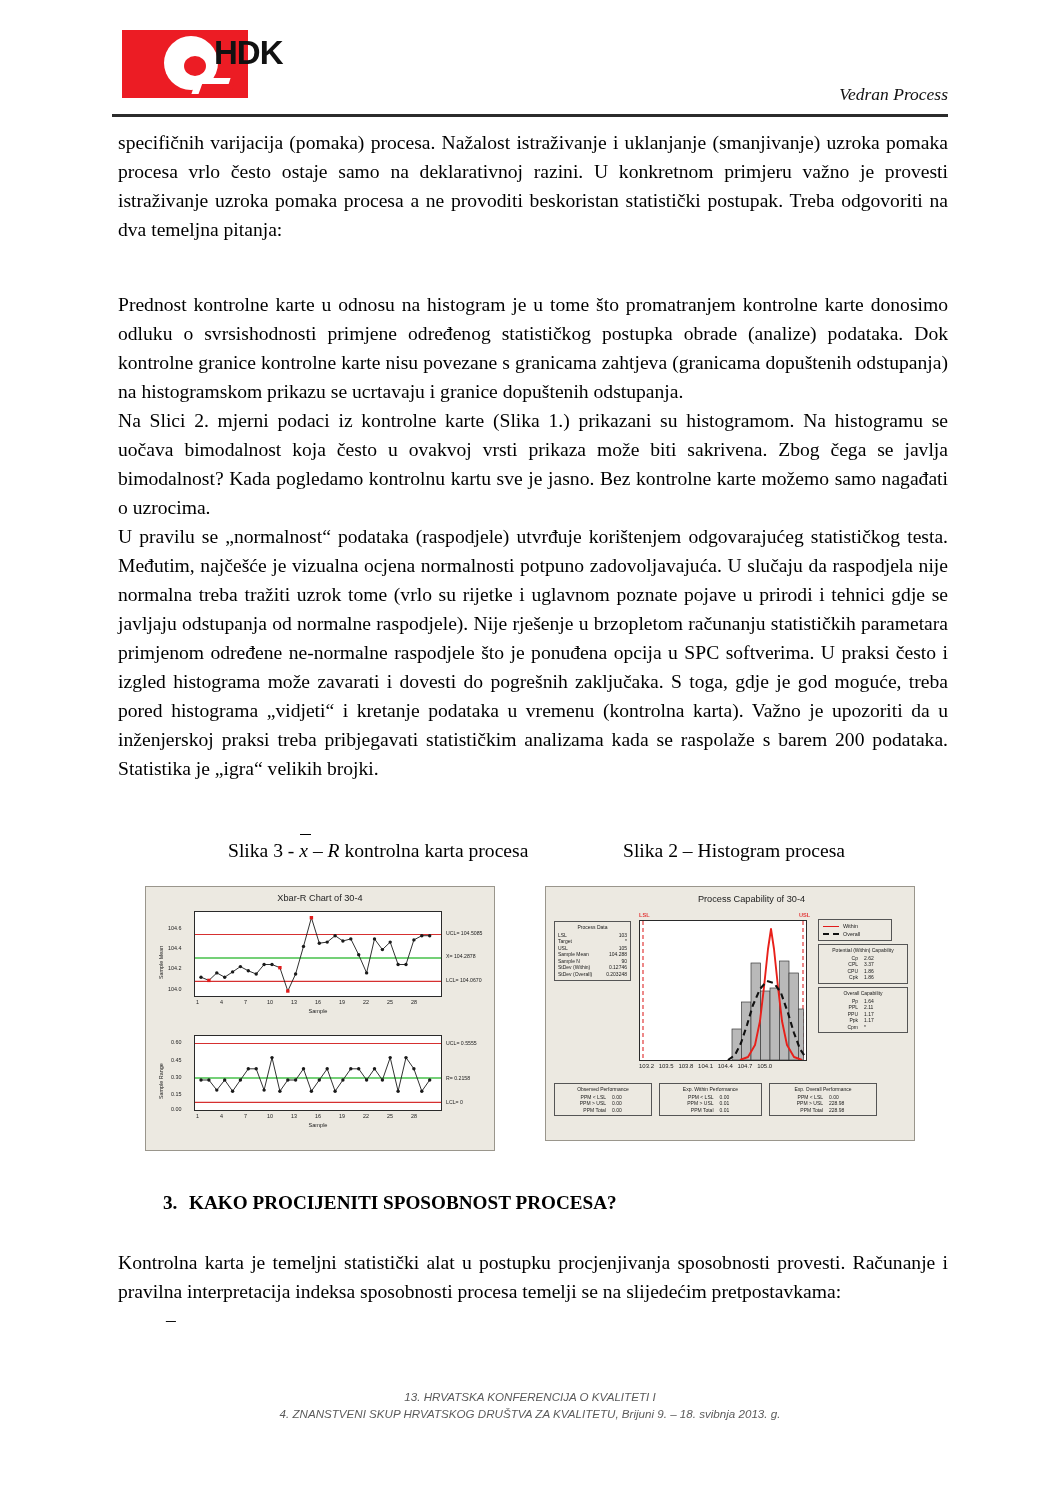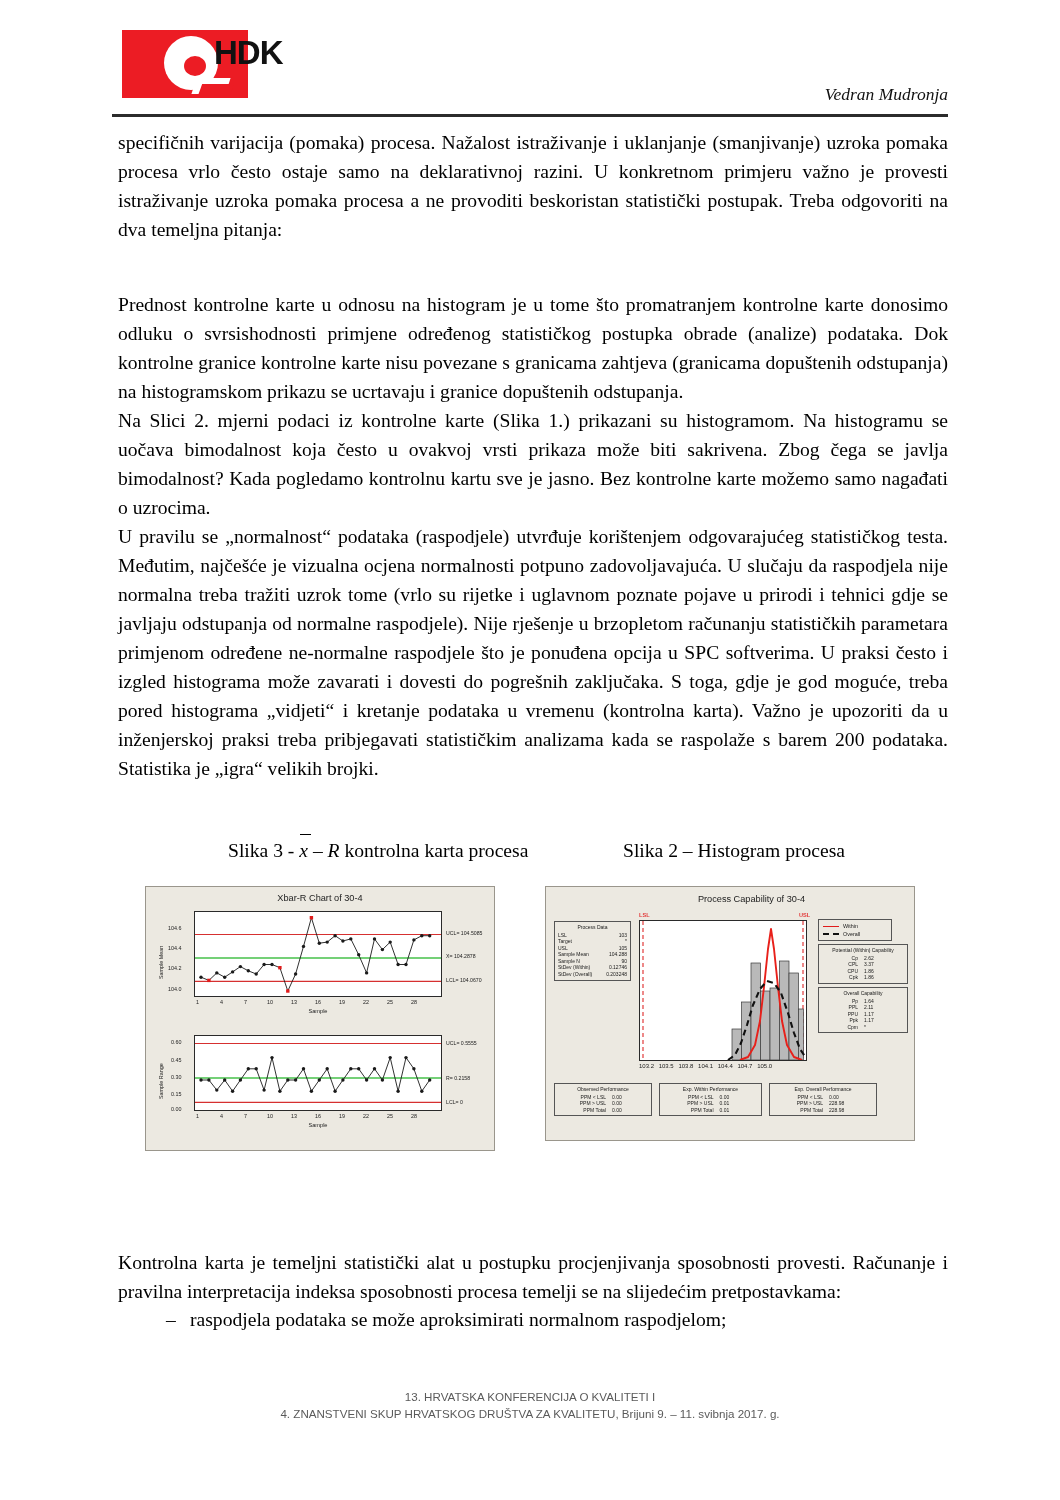--- a/index.html
+++ b/index.html
@@ -136,39 +136,39 @@
 
   .tail-text{position:absolute;left:118px;top:1248px;width:830px;}
   ul.dashlist{margin:0;padding:0;list-style:none;font-size:19.6px;line-height:27.4px;}
   ul.dashlist li{padding-left:72px;position:relative;}
   ul.dashlist li .d{position:absolute;left:48px;}
 
   
   .footer{
     position:absolute;left:0;right:0;top:1388px;text-align:center;
     font-family:"Liberation Sans", sans-serif;
-    font-size:11.6px;color:#5a5a5a;line-height:17px;
+    font-size:11.6px;color:#5a5a5a;line-height:17px;font-style:italic;
   }
   .footer .pg{margin-top:9px;font-size:11.6px;}
 </style>
 </head>
 <body>
 
 <div class="page">
 
   <div class="header">
     <div class="logo">
       <div class="redbox"></div>
       <div class="whiteQ"></div>
       <div class="reddot"></div>
       <div class="tail"></div>
       <div class="tail2"></div>
       <div class="hdk">HDK</div>
     </div>
-    <div class="author">Vedran Mudronja</div>
+    <div class="author">Vedran Process</div>
     <div class="hrule"></div>
   </div>
 
   <div class="content">
     <p class="body">specifičnih varijacija (pomaka) procesa. Nažalost istraživanje i uklanjanje (smanjivanje) uzroka pomaka procesa vrlo često ostaje samo na deklarativnoj razini. U konkretnom primjeru važno je provesti istraživanje uzroka pomaka procesa a ne provoditi beskoristan statistički postupak. Treba odgovoriti na dva temeljna pitanja:</p>
     <div class="gap"></div>
     <div class="gap"></div>
     <p class="body">Prednost kontrolne karte u odnosu na histogram je u tome što promatranjem kontrolne karte donosimo odluku o svrsishodnosti primjene određenog statističkog postupka obrade (analize) podataka. Dok kontrolne granice kontrolne karte nisu povezane s granicama zahtjeva (granicama dopuštenih odstupanja) na histogramskom prikazu se ucrtavaju i granice dopuštenih odstupanja.</p>
     <p class="body">Na Slici 2. mjerni podaci iz kontrolne karte (Slika 1.) prikazani su histogramom. Na histogramu se uočava bimodalnost koja često u ovakvoj vrsti prikaza može biti sakrivena. Zbog čega se javlja bimodalnost? Kada pogledamo kontrolnu kartu sve je jasno. Bez kontrolne karte možemo samo nagađati o uzrocima.</p>
     <p class="body">U pravilu se „normalnost“ podataka (raspodjele) utvrđuje korištenjem odgovarajućeg statističkog testa. Međutim, najčešće je vizualna ocjena normalnosti potpuno zadovoljavajuća. U slučaju da raspodjela nije normalna treba tražiti uzrok tome (vrlo su rijetke i uglavnom poznate pojave u prirodi i tehnici gdje se javljaju odstupanja od normalne raspodjele). Nije rješenje u brzopletom računanju statističkih parametara primjenom određene ne-normalne raspodjele što je ponuđena opcija u SPC softverima. U praksi često i izgled histograma može zavarati i dovesti do pogrešnih zaključaka. S toga, gdje je god moguće, treba pored histograma „vidjeti“ i kretanje podataka u vremenu (kontrolna karta). Važno je upozoriti da u inženjerskoj praksi treba pribjegavati statističkim analizama kada se raspolaže s barem 200 podataka. Statistika je „igra“ velikih brojki.</p>
@@ -481,26 +481,29 @@
             <span class="v" style="width:26px">228.98</span>
           </div>
         <div class="pcind">
             <span class="k" style="width:32px">PPM Total</span>
             <span class="v" style="width:26px">228.98</span>
           </div>
       </div>
     </div>
   </div>
 
+  <div class="sect">
+    <h3><span class="num">3.</span><span>KAKO PROCIJENITI SPOSOBNOST PROCESA?</span></h3>
+  </div>
 
   <div class="tail-text">
     <p class="body">Kontrolna karta je temeljni statistički alat u postupku procjenjivanja sposobnosti provesti. Računanje i pravilna interpretacija indeksa sposobnosti procesa temelji se na slijedećim pretpostavkama:</p>
     <ul class="dashlist">
-      <li><span class="d">–</span><span>raspodjela podataka se može aproksimirati normalnom raspodjelom;</span></li>
+      <li><span class="d">–</span></li>
     </ul>
   </div>
 
   <div class="footer">
     <div>13. HRVATSKA KONFERENCIJA O KVALITETI  I</div>
-    <div>4. ZNANSTVENI SKUP HRVATSKOG DRUŠTVA ZA KVALITETU, Brijuni 9. – 11. svibnja 2017. g.</div>
+    <div>4. ZNANSTVENI SKUP HRVATSKOG DRUŠTVA ZA KVALITETU, Brijuni 9. – 18. svibnja 2013. g.</div>
   </div>
 
 </div>
 
 </body></html>

